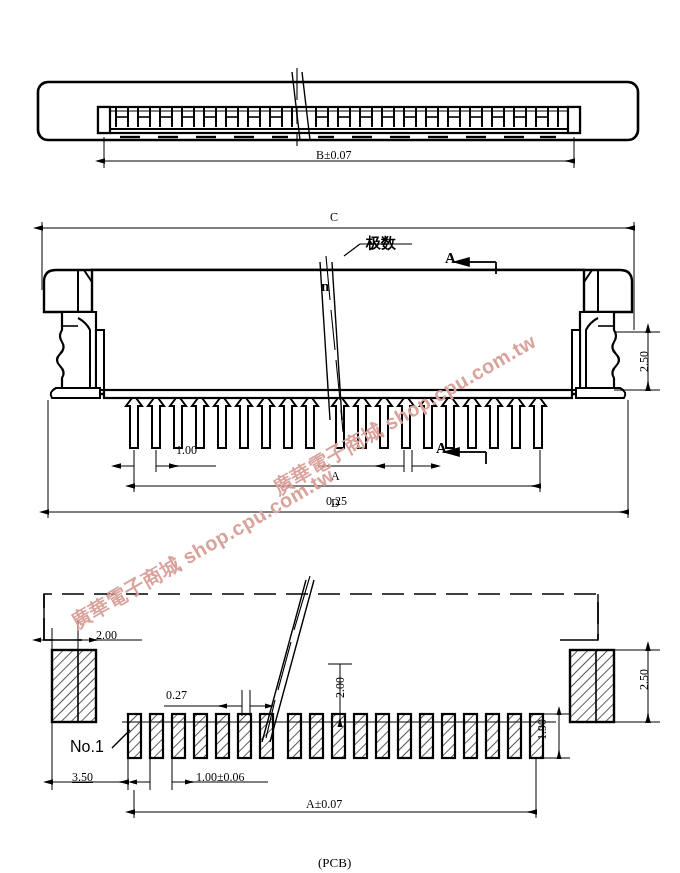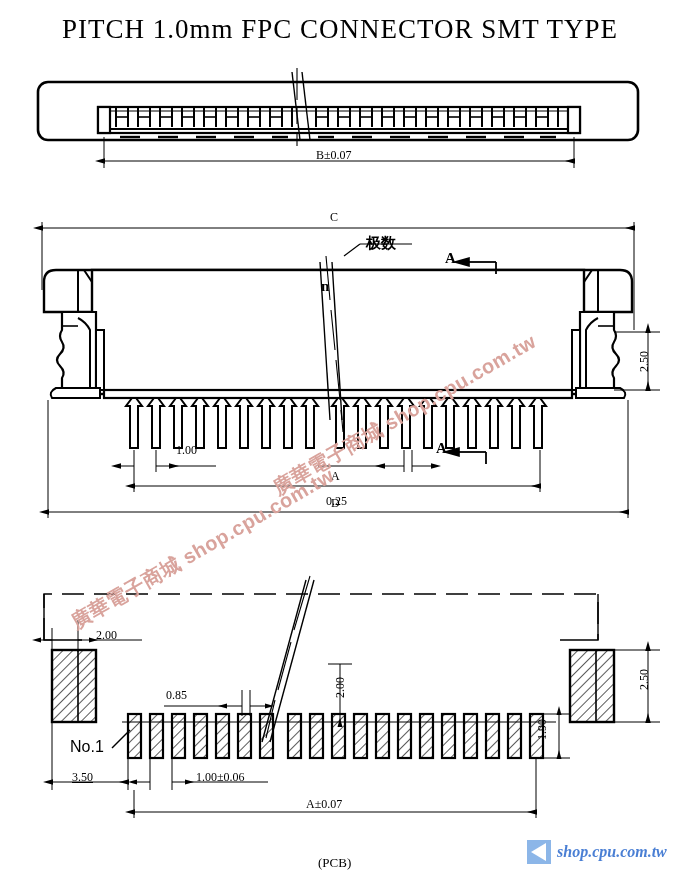--- a/index.html
+++ b/index.html
@@ -25,21 +25,20 @@
       border-top:9px solid transparent;border-bottom:9px solid transparent;
       border-right:15px solid #ffffff;}
   #logotext{color:#4a7fd4;font-style:italic;font-weight:bold;font-size:16px;
             font-family:"Liberation Serif",serif;}
 </style>
 </head>
 <body>
 
 <div id="sheet">
 
-  <div class="title">PITCH 1.0mm FPC CONNECTOR SMT TYPE</div>
 
   <svg width="680" height="873">
     <defs>
       <pattern id="hatch" width="7" height="7" patternTransform="rotate(45)" patternUnits="userSpaceOnUse">
         <line x1="0" y1="0" x2="0" y2="7" stroke="#000" stroke-width="1.3"></line>
       </pattern>
       <marker id="ar" markerWidth="10" markerHeight="8" refX="9" refY="4" orient="auto">
         <path d="M0,4 L10,1.2 L10,6.8 Z" fill="#000"></path>
       </marker>
       <marker id="arS" markerWidth="9" markerHeight="7" refX="8" refY="3.5" orient="auto">
@@ -342,34 +341,30 @@
   <div class="lbl big" style="left:436px;top:440px;">A</div>
 
   <div class="lbl vert" style="left:624px;top:354px;width:40px;text-align:center;">2.50</div>
 
   <div class="lbl" style="left:176px;top:443px;">1.00</div>
   <div class="lbl" style="left:326px;top:448px;margin-top:46px;">0.25</div>
   <div class="lbl" style="left:331px;top:469px;">A</div>
   <div class="lbl" style="left:331px;top:496px;">D</div>
 
   <div class="lbl" style="left:96px;top:628px;">2.00</div>
-  <div class="lbl" style="left:166px;top:688px;">0.85</div>
+  <div class="lbl" style="left:166px;top:688px;">0.27</div>
   <div class="lbl vert" style="left:320px;top:680px;width:40px;text-align:center;">2.00</div>
   <div class="lbl vert" style="left:624px;top:672px;width:40px;text-align:center;">2.50</div>
   <div class="lbl vert" style="left:522px;top:722px;width:40px;text-align:center;">1.90</div>
 
   <div class="lbl no1" style="left:70px;top:738px;">No.1</div>
 
   <div class="lbl" style="left:72px;top:770px;text-decoration:underline;">3.50</div>
   <div class="lbl" style="left:196px;top:770px;">1.00±0.06</div>
   <div class="lbl" style="left:306px;top:797px;">A±0.07</div>
 
   <div class="lbl pcb" style="left:318px;top:848px;">(PCB)</div>
 
   <div class="wm" style="left:66px;top:612px;font-size:20px;transform:rotate(-30deg);">廣華電子商城 shop.cpu.com.tw</div>
   <div class="wm" style="left:268px;top:478px;font-size:20px;transform:rotate(-30deg);">廣華電子商城 shop.cpu.com.tw</div>
 
-  <div id="logo">
-    <div id="logomark"></div>
-    <div id="logotext">shop.cpu.com.tw</div>
-  </div>
 
 </div>
 
 </body></html>

